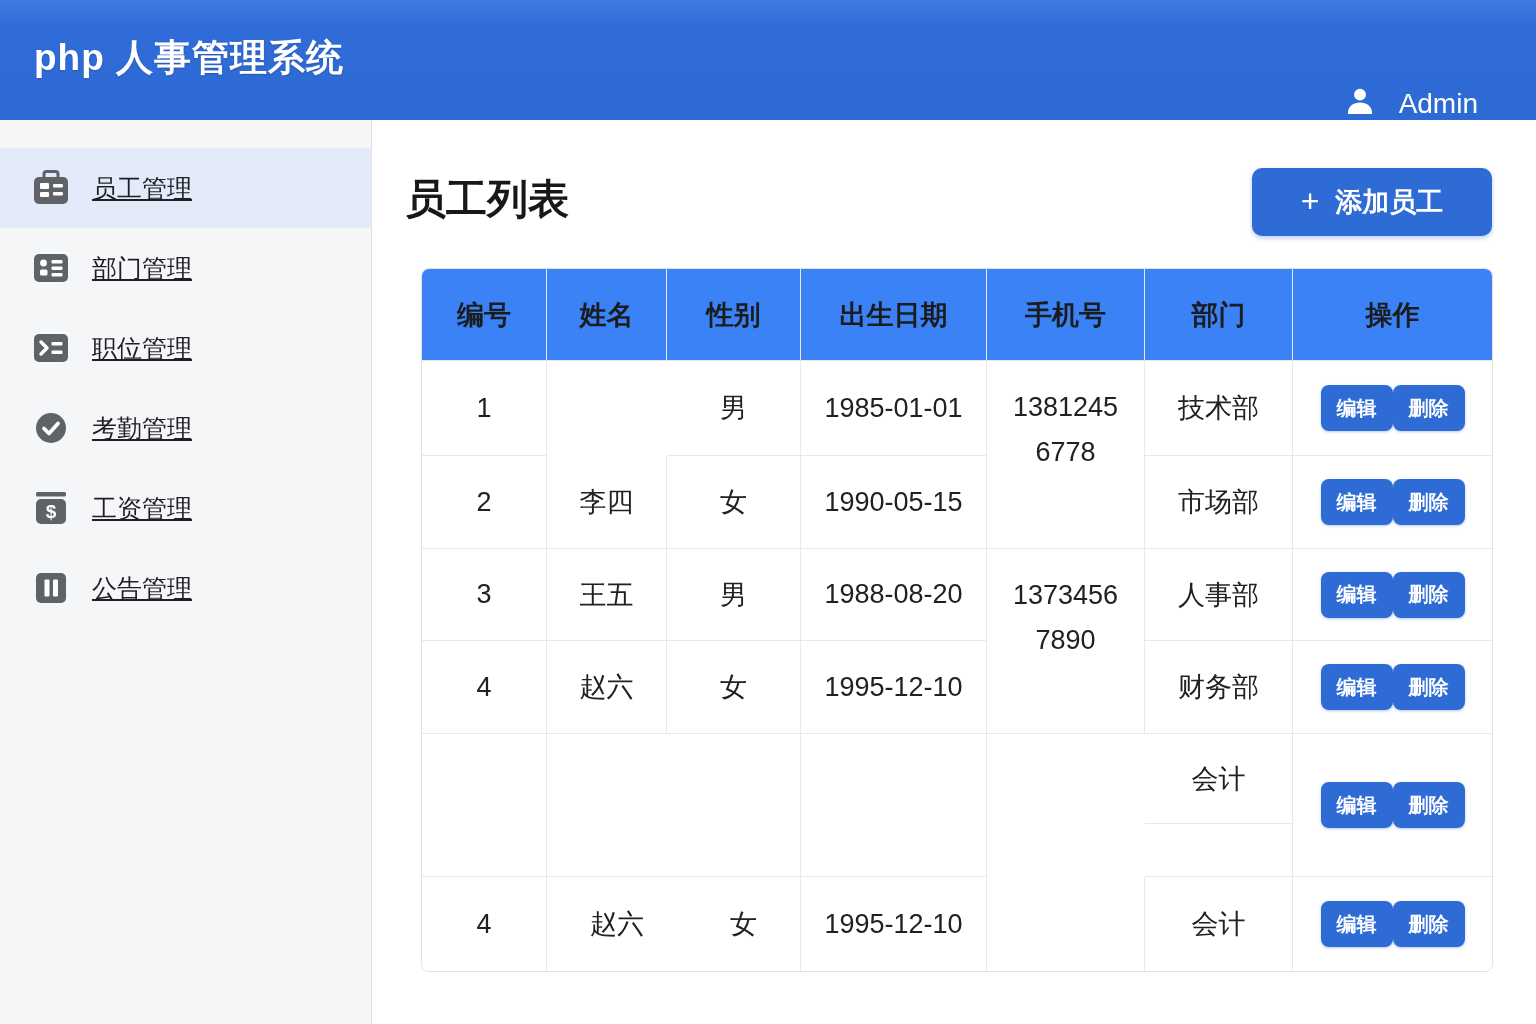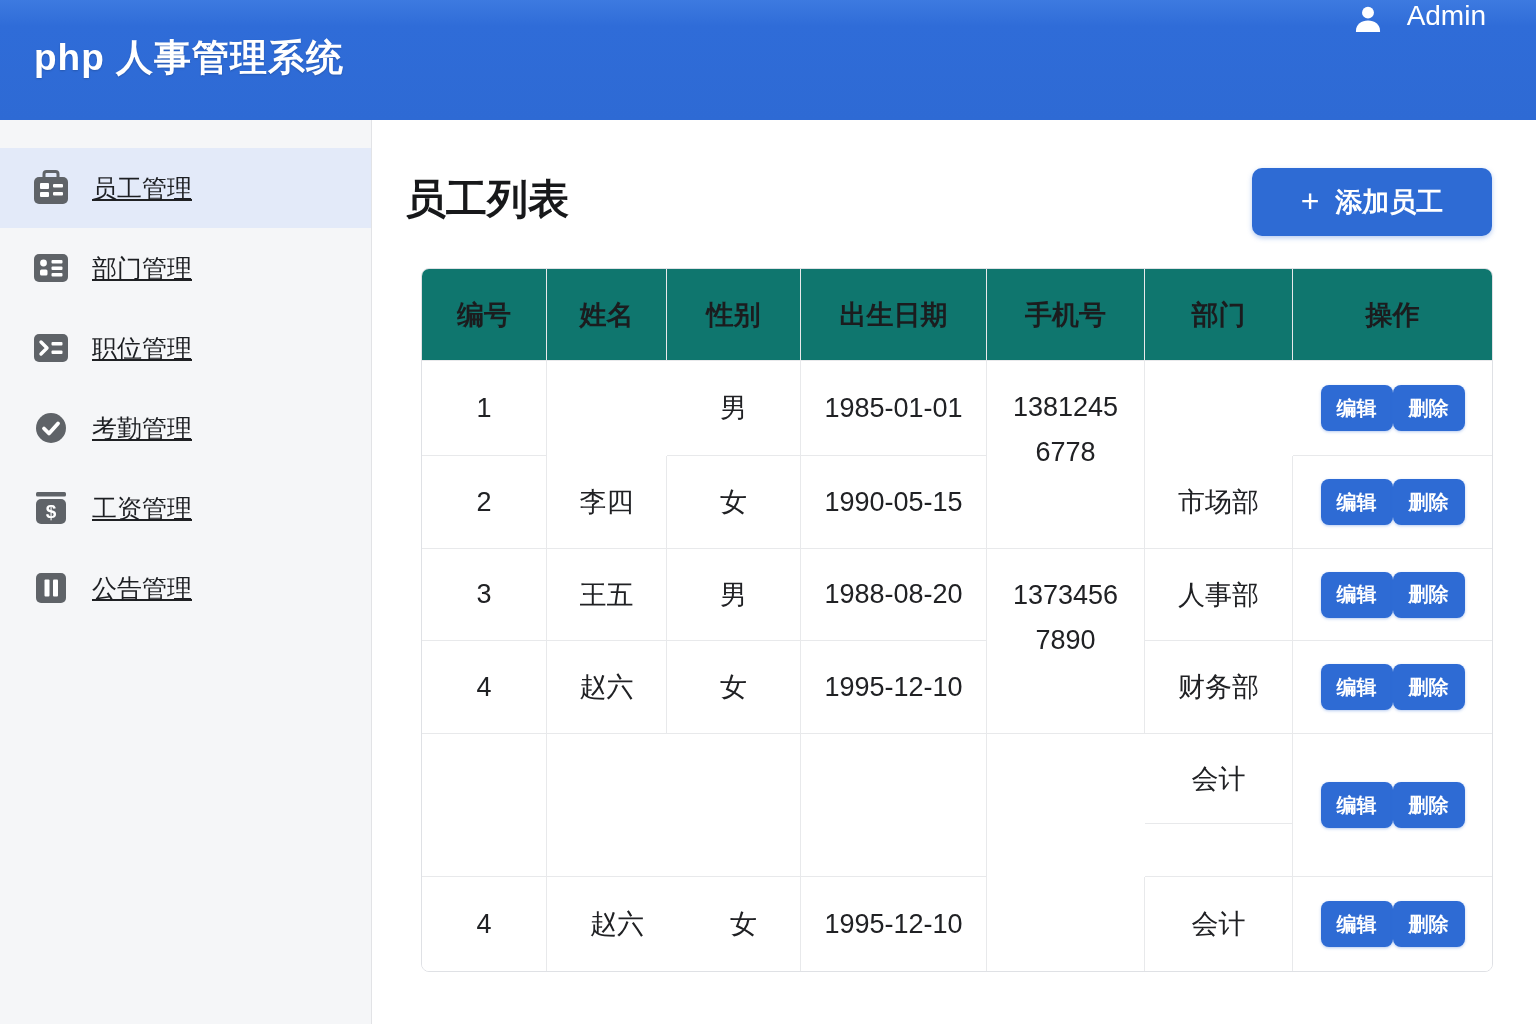--- a/index.html
+++ b/index.html
@@ -6,21 +6,21 @@
   html,body { width:1536px; height:1024px; overflow:hidden; }
   body { font-family:"Liberation Sans", sans-serif; background:#fff; color:#202124; }
   .app { position:relative; width:1536px; height:1024px; }
 
   
   .topbar { position:absolute; left:0; top:0; width:1536px; height:120px;
     background:linear-gradient(180deg,#3d7ae0 0%,#2f6cd8 22%,#2e6ad4 100%); }
   .topbar-title { position:absolute; left:34px; top:0; height:115px; display:flex; align-items:center;
     color:#fff; font-size:37px; font-weight:700; letter-spacing:1px;
     text-shadow:0 1px 2px rgba(0,0,0,.18); }
-  .topbar-user { position:absolute; right:50px; top:0; height:120px; display:flex; align-items:flex-start; gap:20px;
+  .topbar-user { position:absolute; right:58px; top:0; height:120px; display:flex; align-items:flex-end; gap:20px;
     color:#fff; font-size:28px; font-weight:500; cursor:pointer; }
   .user-glyph { width:34px; height:34px; display:block; }
 
   
   .sidebar { position:absolute; left:0; top:120px; width:372px; height:904px;
     background:#f5f6f8; border-right:1px solid #e2e3e6; }
   .menu { padding-top:28px;text-decoration:underline; }
   .menu-item { height:80px; display:flex; align-items:center; padding-left:32px; gap:22px;
     font-size:25px; font-weight:500; color:#1d1f23; cursor:pointer; }
   .menu-item.active { background:#e3eaf9; }
@@ -38,21 +38,21 @@
 
   
   .table { position:absolute; left:48px; top:148px; width:1072px;
     display:grid;
     grid-template-columns:125px 120px 134px 186px 158px 148px 1fr;
     grid-template-rows:92px 95px 93px 92px 93px 143px 94px;
     border:1px solid #dfe1e5; border-radius:8px; overflow:hidden; background:#fff; }
   .c { display:flex; align-items:center; justify-content:center;
     border-right:1px solid #e8e9eb; border-bottom:1px solid #e8e9eb;
     font-size:27px; color:#202124; background:#fff; }
-  .th { background:#0f766e; font-weight:600; color:#1b1c1e; }
+  .th { background:#3b82f6; font-weight:600; color:#1b1c1e; }
   .last { border-right:none; }
   .bottom { border-bottom:none; }
   .phone-merged { flex-direction:column; justify-content:flex-start; padding-top:24px; line-height:45px; }
   .phone-line { display:block; text-align:center; }
   .dept-split { flex-direction:column; align-items:stretch; justify-content:flex-start; padding:0; }
   .dept-split .top { height:90px; display:flex; align-items:center; justify-content:center; border-bottom:1px solid #e8e9eb; }
   .dept-split .bot { flex:1; }
   .name-gender-merged { justify-content:space-around; }
   .actions { gap:0; }
   .btn { min-width:72px; height:46px; padding:0 13px; background:#2e6bd4; color:#fff; border:none; border-radius:8px;
@@ -173,20 +173,21 @@
       <div class="c th" style="grid-area:1/6">部门</div>
       <div class="c th last" style="grid-area:1/7">操作</div>
 
       <div class="c" style="grid-area:2/1">1</div>
       <div class="c" style="grid-area:2/3">男</div>
       <div class="c" style="grid-area:2/4">1985-01-01</div>
       <div class="c phone-merged" style="grid-area:2/5/span 2/6">
         <span class="phone-line">1381245</span>
         <span class="phone-line">6778</span>
       </div>
+      <div class="c" style="grid-area:2/6">技术部</div>
       <div class="c actions last" style="grid-area:2/7">
         <button class="btn">编辑</button>
         <button class="btn">删除</button>
       </div>
 
       <div class="c" style="grid-area:3/1">2</div>
       <div class="c" style="grid-area:3/2">李四</div>
       <div class="c" style="grid-area:3/3">女</div>
       <div class="c" style="grid-area:3/4">1990-05-15</div>
       <div class="c" style="grid-area:3/6">市场部</div>

